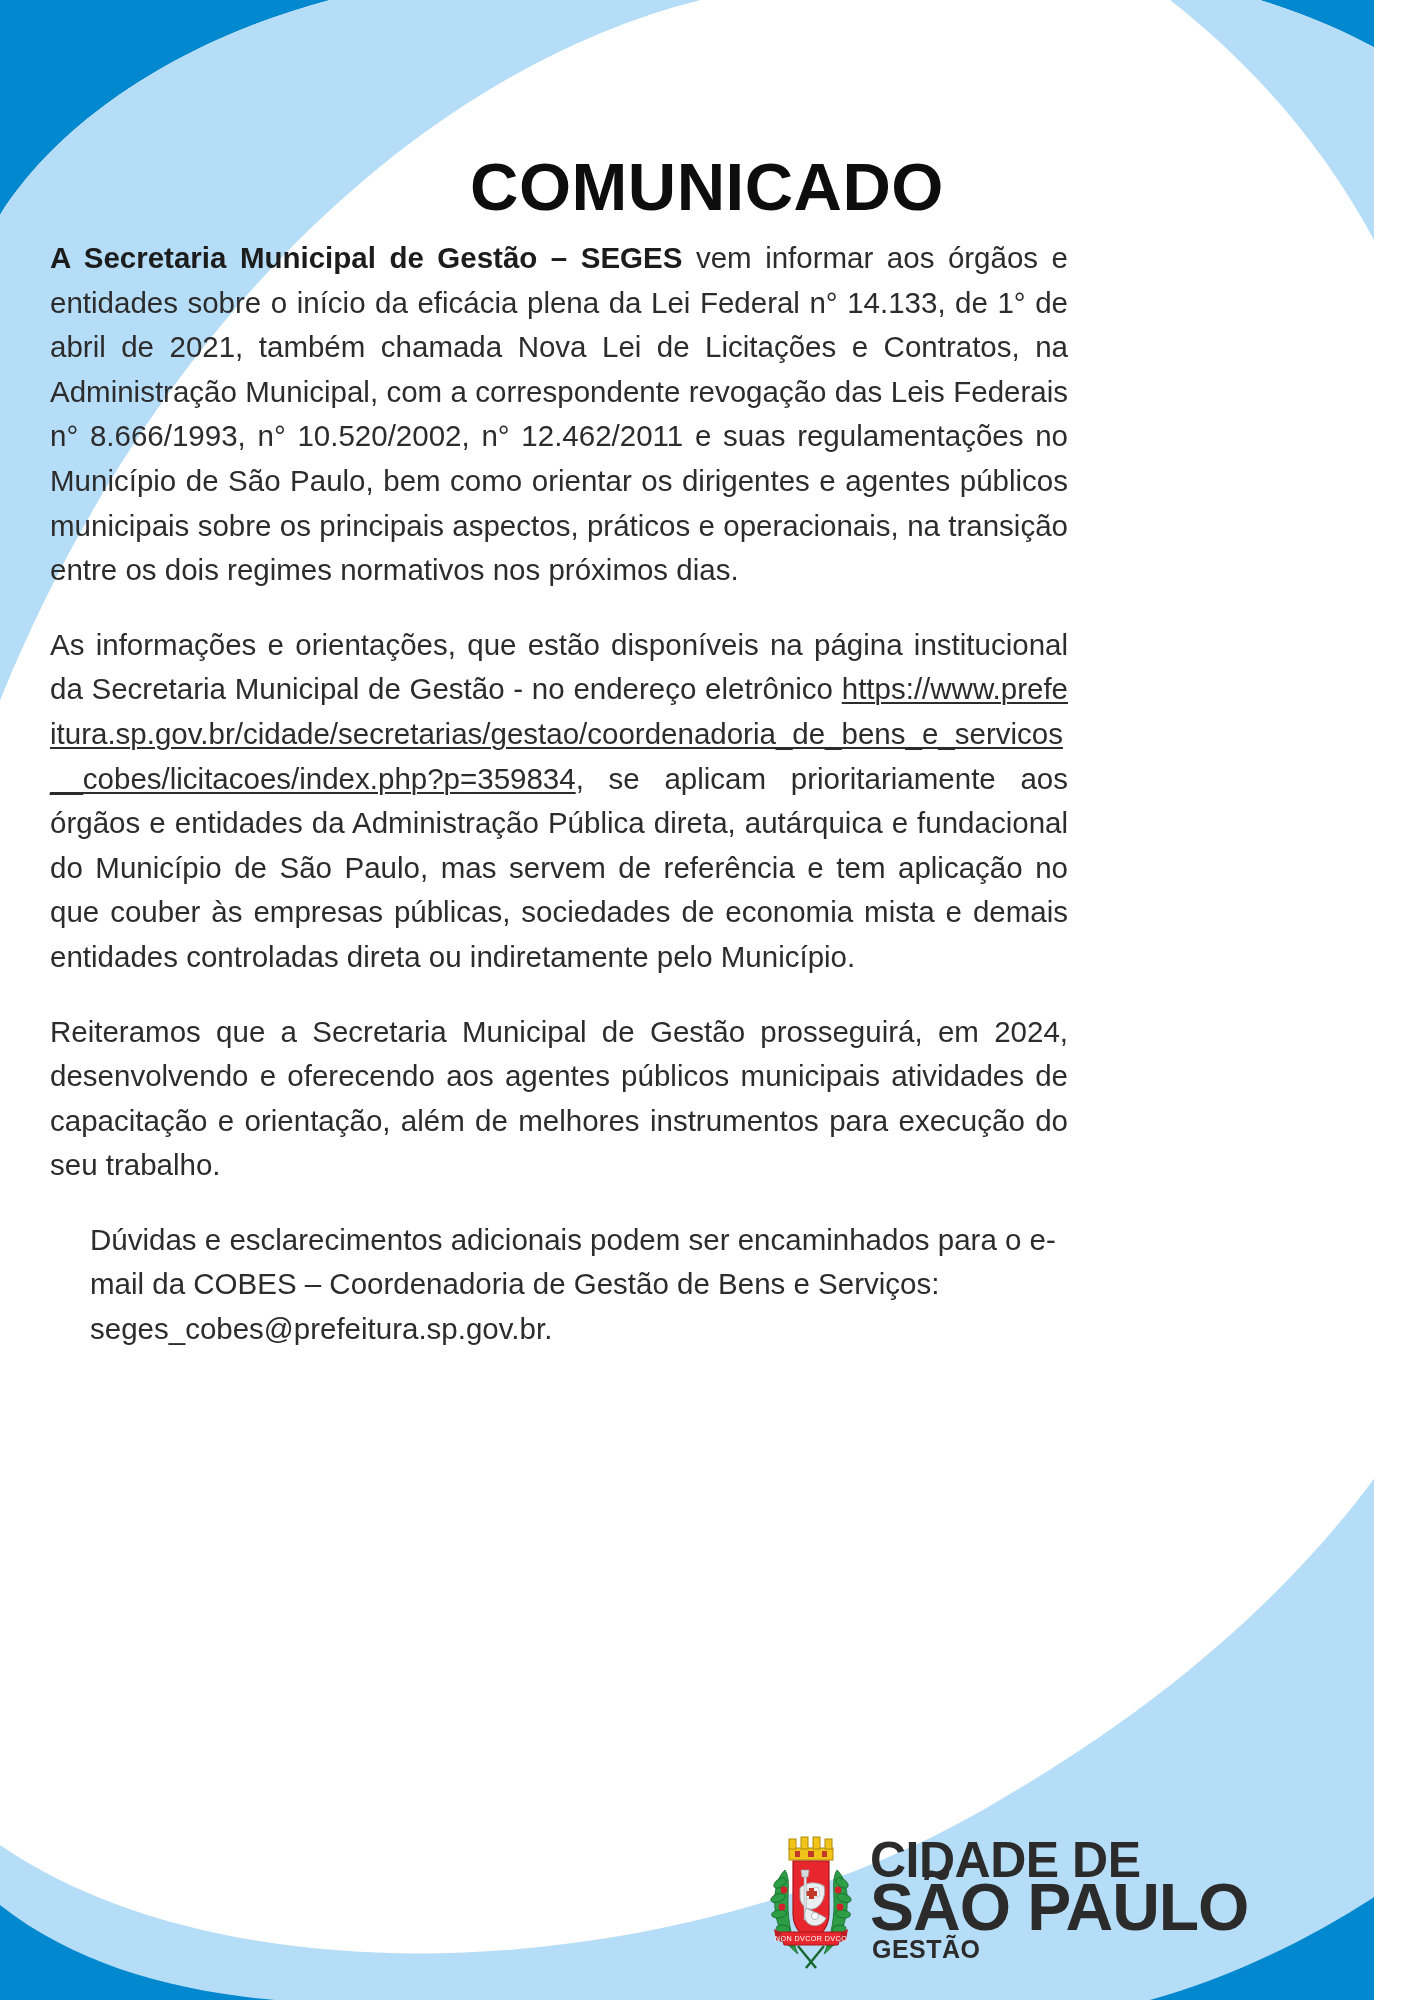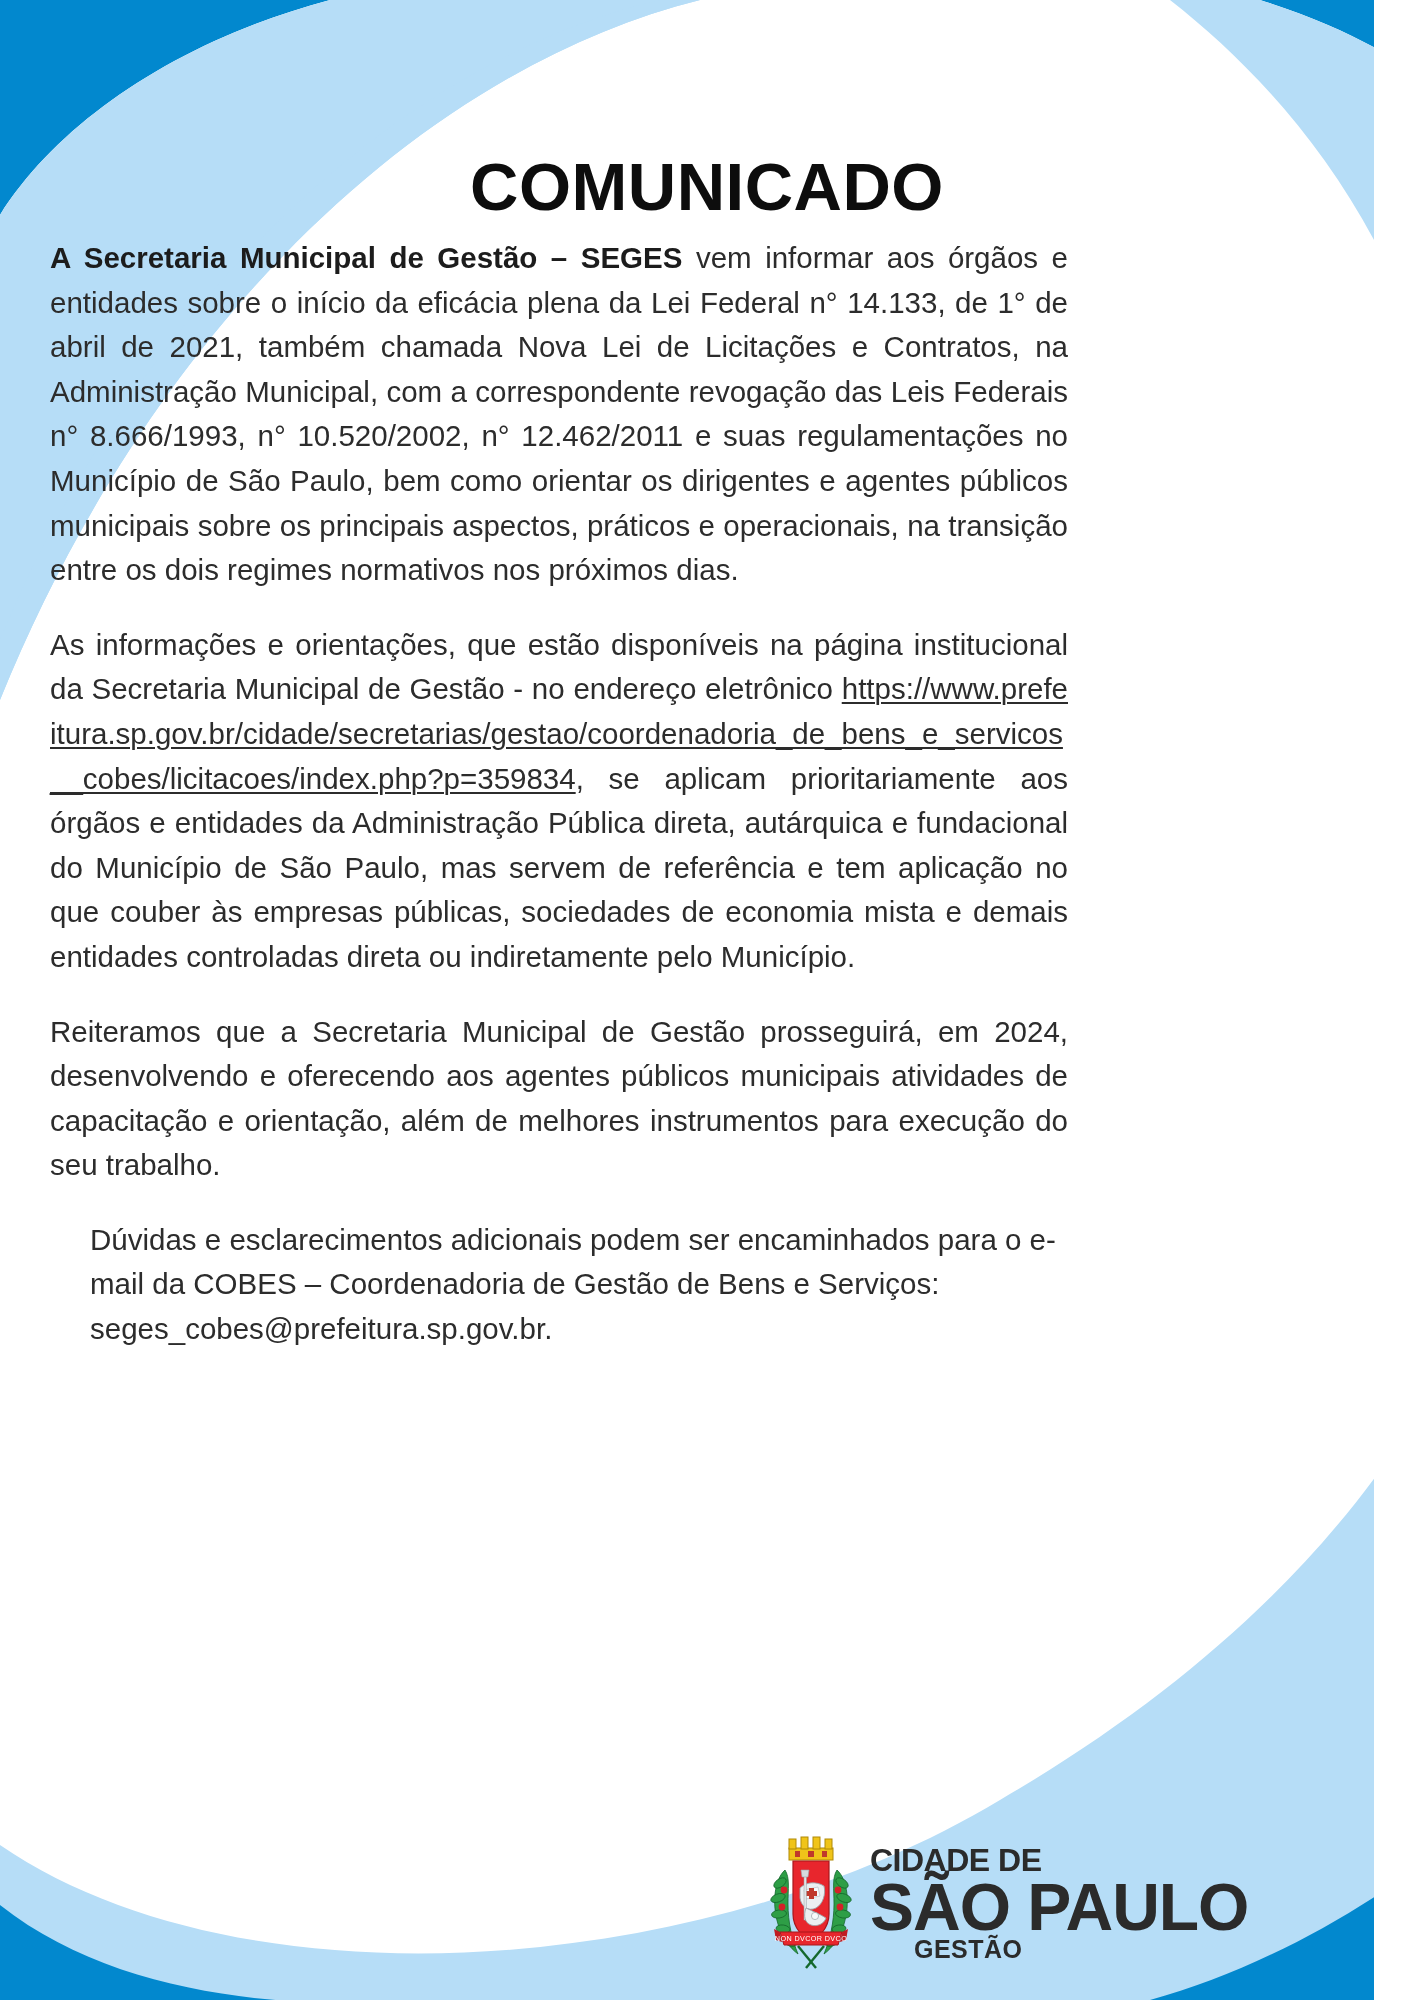--- a/index.html
+++ b/index.html
@@ -82,38 +82,37 @@
     gap: 16px;
   }
   .crest { width: 86px; height: 148px; display: block; }
   .logo-text {
     display: flex;
     flex-direction: column;
     justify-content: center;
     color: #2b2b2b;
   }
   .logo-l1 {
-    font-size: 32px;
+    font-size: 50px;
     font-weight: 700;
     letter-spacing: -0.5px;
     line-height: 40px;
   }
   .logo-l2 {
     font-size: 66px;
     font-weight: 700;
     letter-spacing: -1px;
     line-height: 54px;
   }
   .logo-l3 {
     font-size: 25px;
     font-weight: 700;
     letter-spacing: 0.5px;
     line-height: 30px;
     padding-left: 2px;
-    margin-left: 42px;
   }
 </style>
 </head>
 <body>
 
 <div class="page">
 
   <svg class="bg-svg" viewBox="0 0 1414 2000" preserveAspectRatio="none" aria-hidden="true">
     <rect x="0" y="0" width="1414" height="2000" fill="#ffffff"></rect>
 

